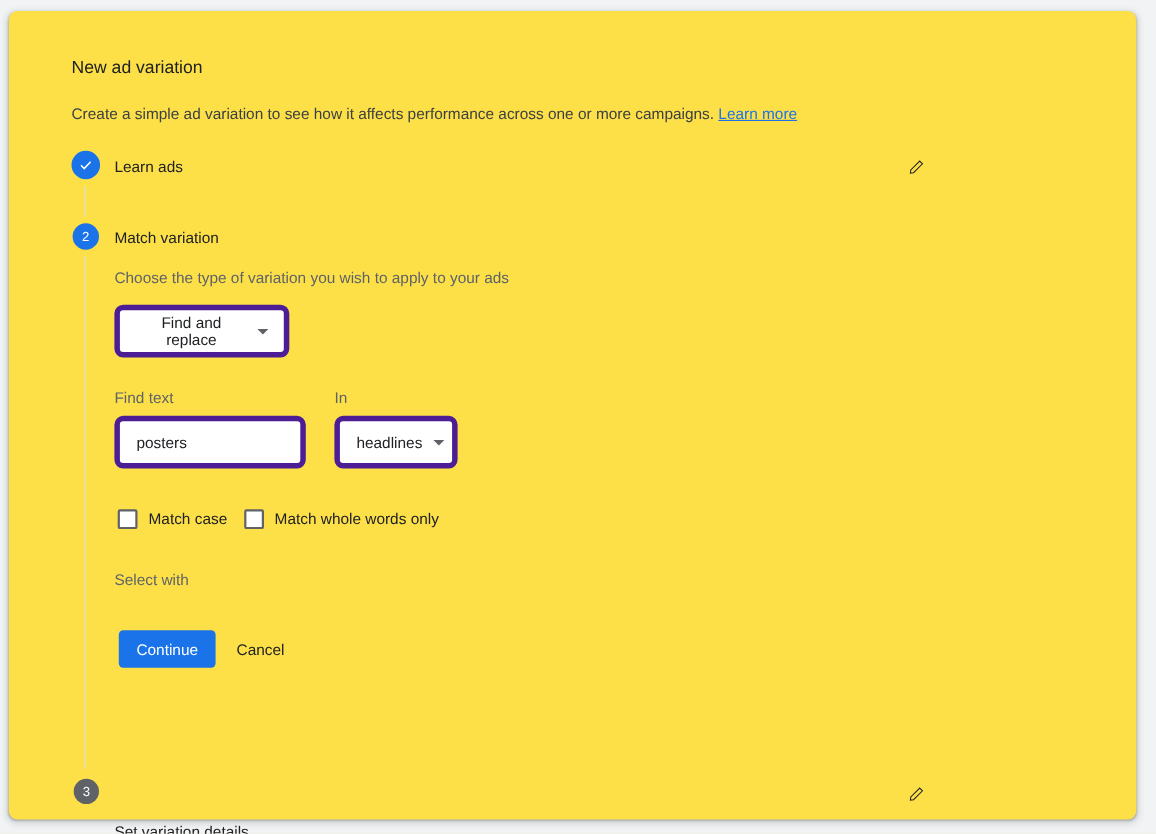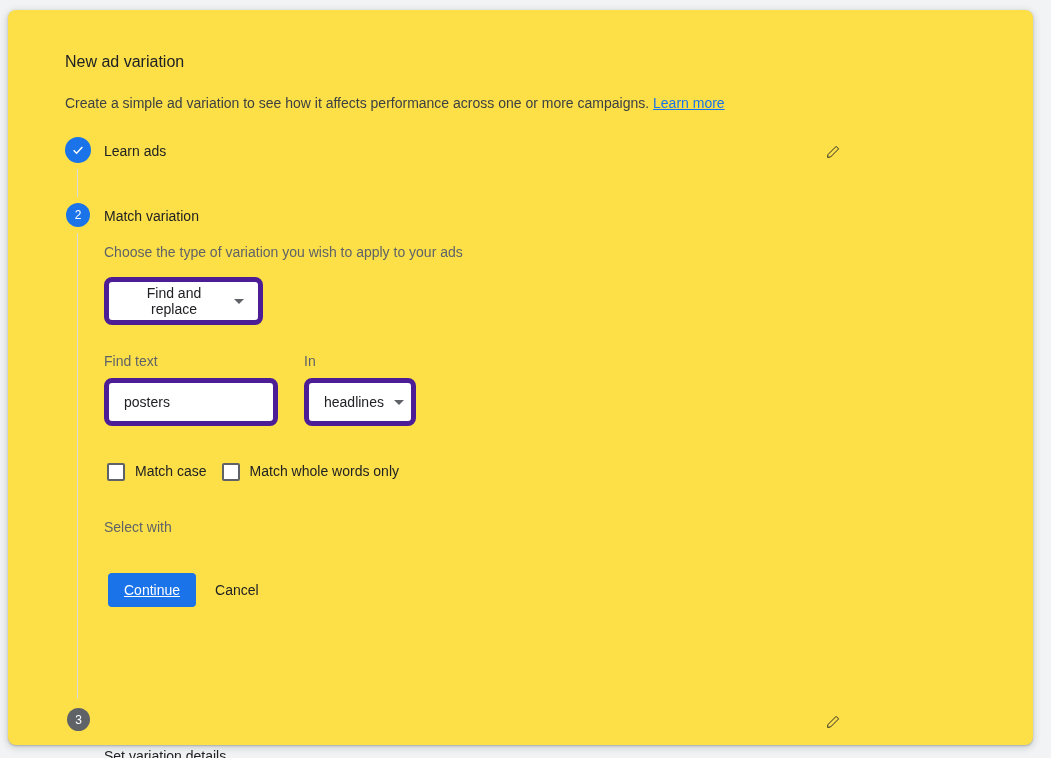--- a/index.html
+++ b/index.html
@@ -109,21 +109,20 @@
   .replace-label { margin-top: 37px; }
   .replace-input { margin-top: 8px; }
   .actions { margin-top: 37px; padding-left: 4px; display: flex; align-items: center; }
   .continue-btn {
     background: #1a73e8; color: #fff;
     border: none; border-radius: 4px;
     height: 34px; padding: 0 16px;
     font-family: "Liberation Sans", sans-serif;
     font-size: 14px; font-weight: 500;
     cursor: pointer;
-    text-decoration: underline;
   }
   .cancel-btn {
     background: transparent; border: none;
     margin-left: 19px;
     font-family: "Liberation Sans", sans-serif;
     font-size: 14px; font-weight: 500; color: #202124;
     cursor: pointer;
   }
 </style>
 </head>

